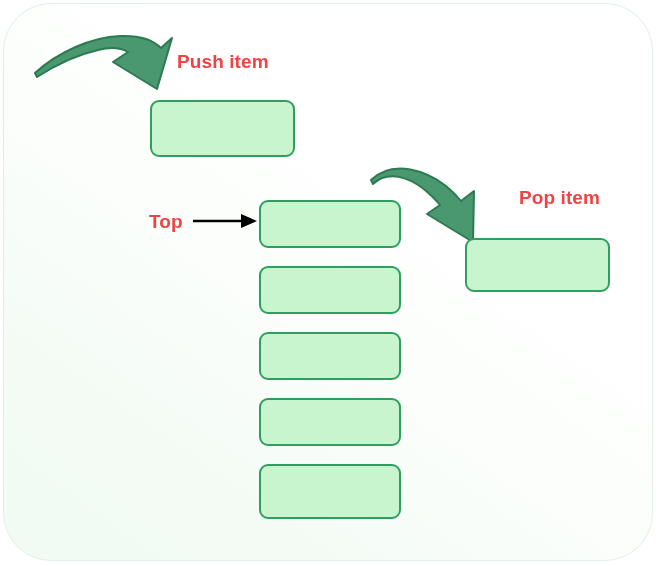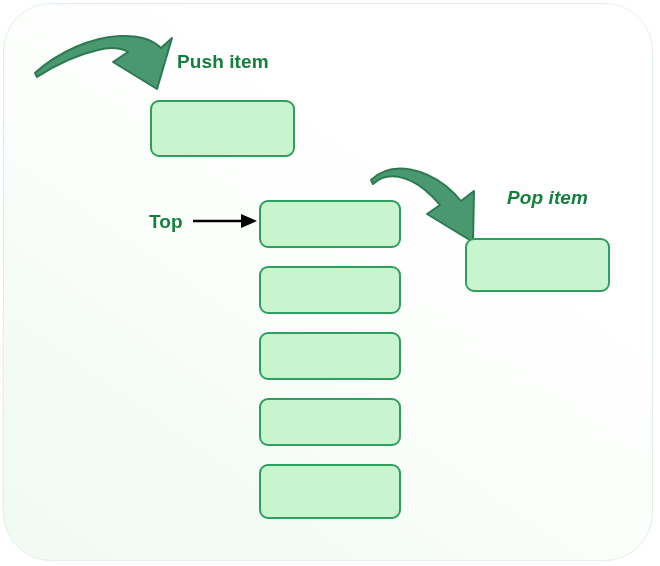--- a/index.html
+++ b/index.html
@@ -37,21 +37,21 @@
   .stack-box {
     position: absolute;
     box-sizing: border-box;
     background: #c8f5ce;
     border: 2.5px solid #2e9f5f;
     border-radius: 9px;
   }
 
   .label {
     position: absolute;
-    color: #15803d;
+    color: #ef4444;
     font-weight: bold;
     font-size: 19px;
     letter-spacing: 0.1px;
     white-space: nowrap;
     line-height: 1;
   }
 
   .svg-layer {
     position: absolute;
     left: 0;
@@ -98,21 +98,21 @@
     </g>
 
     <g>
       <line x1="193" y1="221" x2="243" y2="221" stroke="#000000" stroke-width="2.4"></line>
       <polygon points="241,214 257,221 241,228" fill="#000000"></polygon>
     </g>
   </svg>
 
   <div class="label" style="left:177px; top:52px;">Push item</div>
 
-  <div class="label" style="left:507px; top:188px;font-style:italic;">Pop item</div>
+  <div class="label" style="left:519px; top:188px;">Pop item</div>
 
   <div class="label" style="left:149px; top:212px;">Top</div>
 
   <div class="stack-box" style="left:150px; top:100px; width:145px; height:57px;">
   </div>
 
   <div class="stack-box" style="left:465px; top:238px; width:145px; height:54px;">
   </div>
 
   <div class="stack-box" style="left:259px; top:200px; width:142px; height:48px;"></div>

